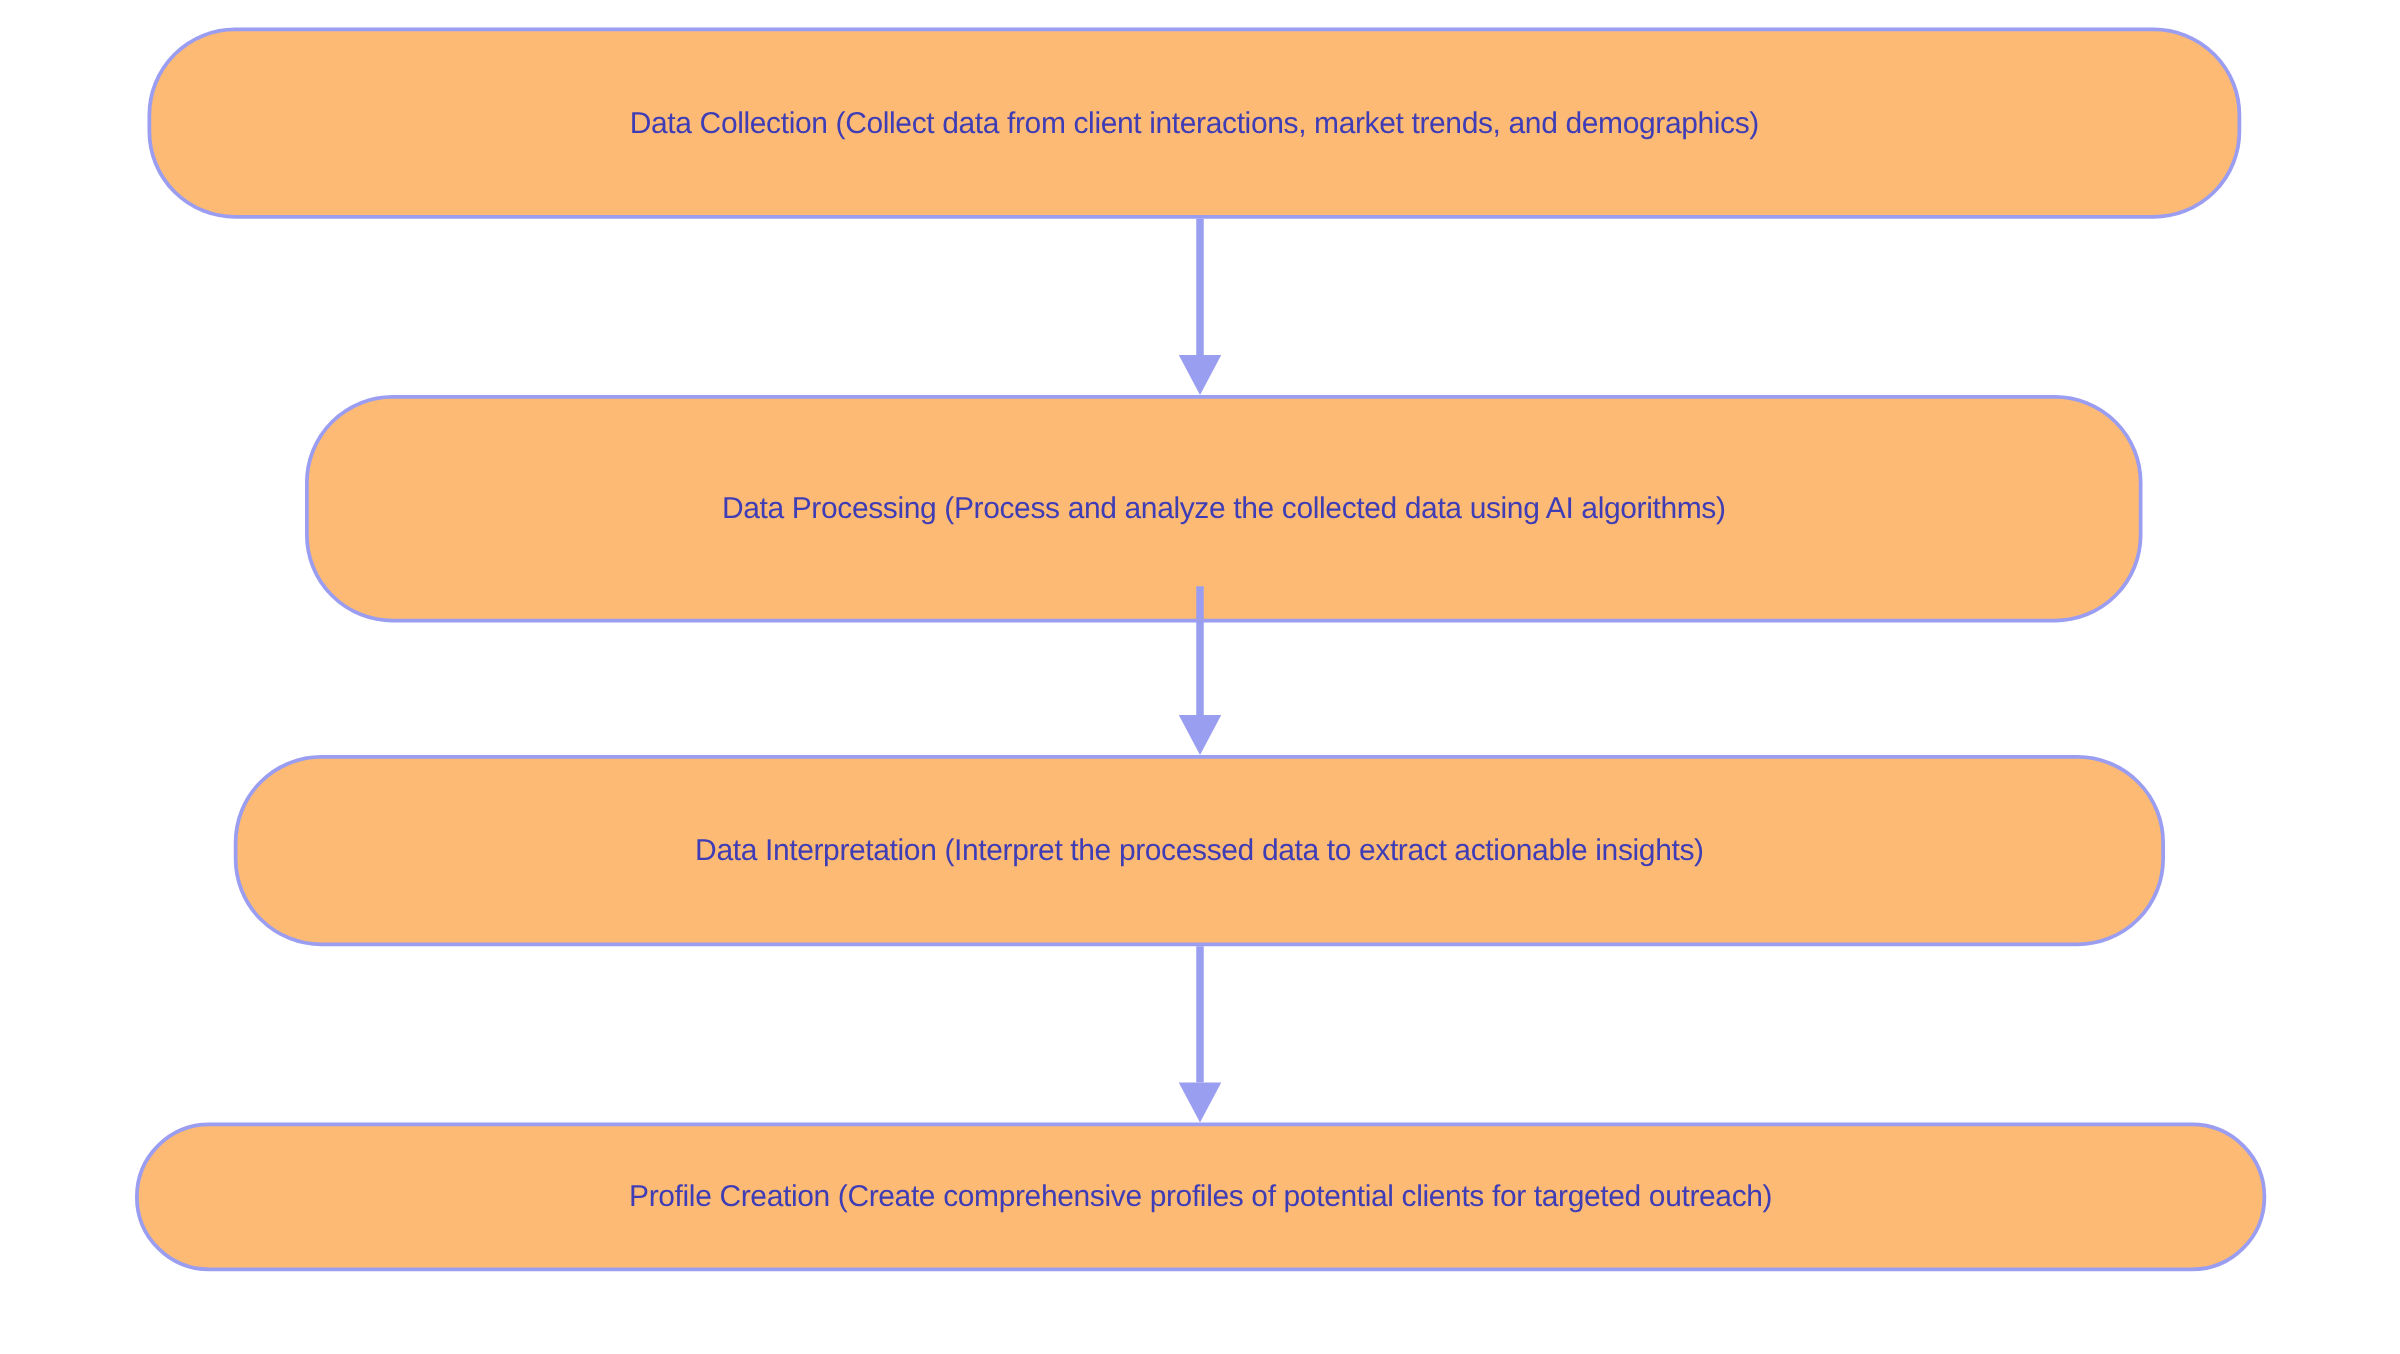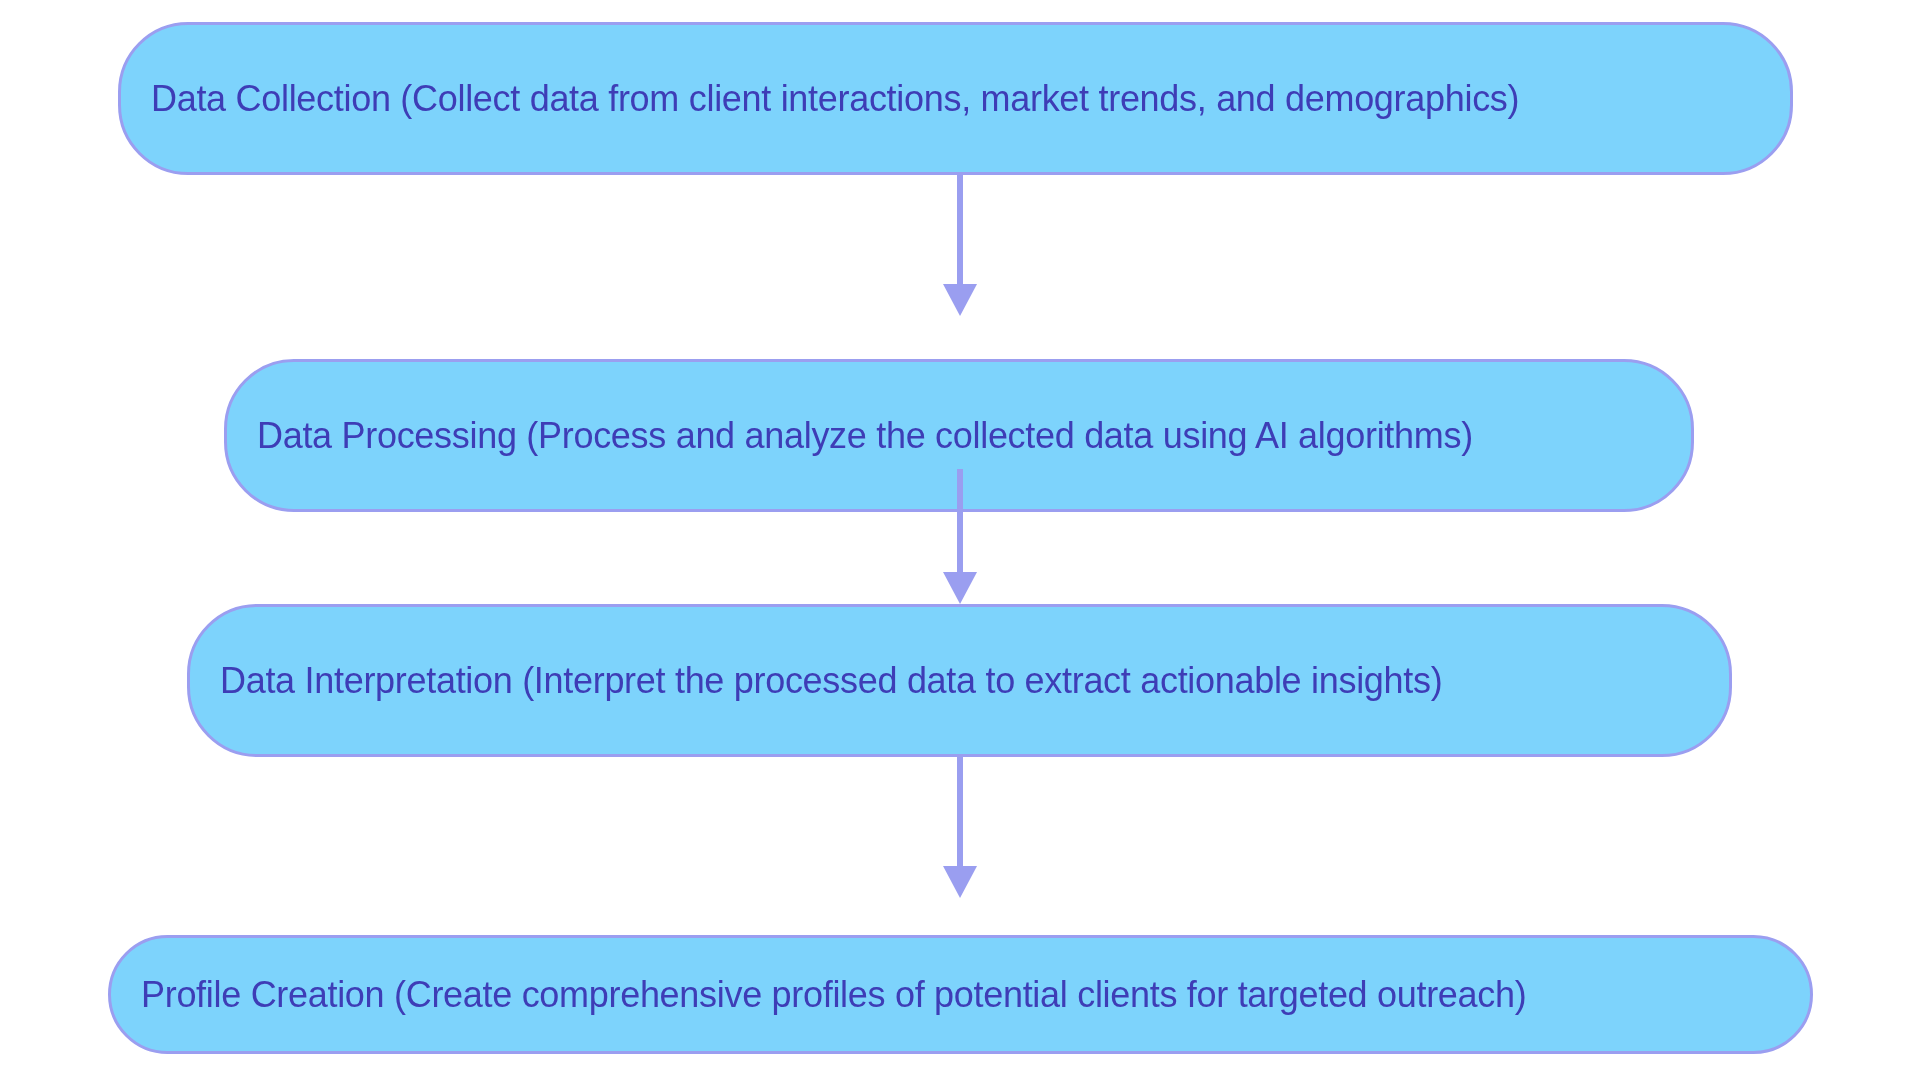--- a/index.html
+++ b/index.html
@@ -11,39 +11,40 @@
     position: relative;
     width: 1920px;
     height: 1083px;
     background: #ffffff;
     overflow: hidden;
     font-family: "Liberation Sans", sans-serif;
   }
   .node {
     position: absolute;
     box-sizing: border-box;
-    background: #7dd3fc;
+    background: #fdba74;
     border: 3px solid #9b9ef0;
     border-radius: 70px;
     display: flex;
     align-items: center;
+    justify-content: center;
     color: #3e3db6;
-    font-size: 36px;
+    font-size: 24px;
     letter-spacing: -0.3px;
     white-space: nowrap;
     text-align: center;
   }
   .node-label {
     display: block;
     padding: 0 30px;
   }
   #node-1 { left: 118px; top: 22px;  width: 1675px; height: 153px; }
-  #node-2 { left: 224px; top: 316px; width: 1470px; height: 153px; margin-top: 43px; }
+  #node-2 { left: 244px; top: 316px; width: 1470px; height: 182px; }
   #node-3 { left: 187px; top: 604px; width: 1545px; height: 153px; }
-  #node-4 { left: 108px; top: 898px; width: 1705px; height: 119px; margin-top: 37px; }
+  #node-4 { left: 108px; top: 898px; width: 1705px; height: 119px; }
 
   .arrow {
     position: absolute;
     left: 960px;
     transform: translateX(-50%);
     width: 34px;
     display: flex;
     flex-direction: column;
     align-items: center;
   }

